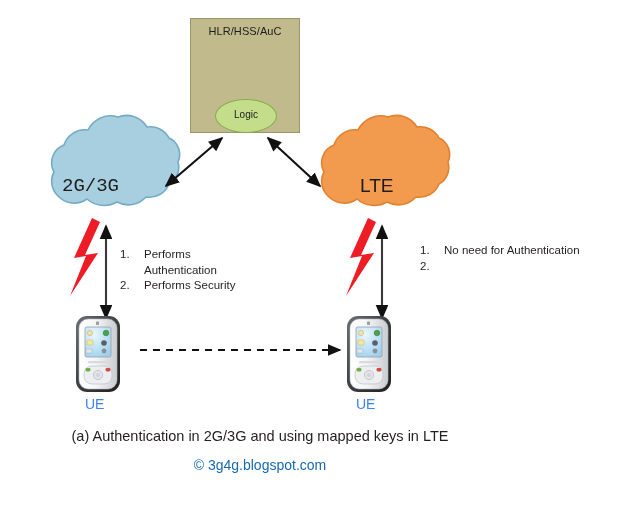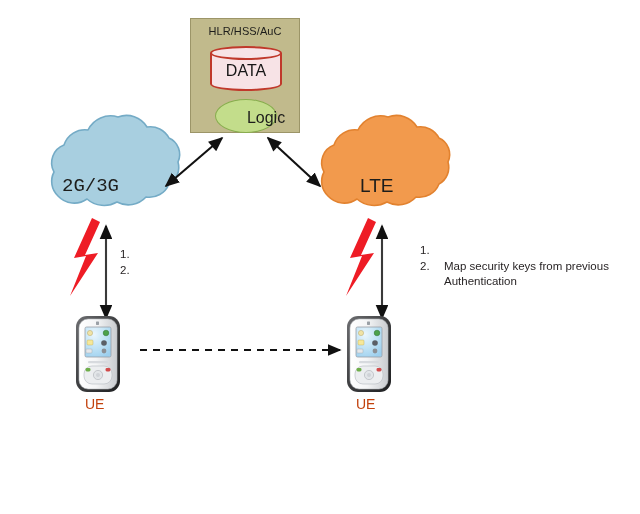--- a/index.html
+++ b/index.html
@@ -102,23 +102,22 @@
     border: 1.5px solid #88ad4e;
     border-radius: 50%;
     box-sizing: border-box;
   }
   .logic-label {
     position: absolute;
     left: 0;
     top: 9px;
     width: 100%;
     text-align: center;
-    font-size: 16px;
+    font-size: 10px;
     color: #1d1d1b;
-    margin-left: 20px;
   }
 
   
   .cloud-label {
     position: absolute;
     font-size: 19px;
     color: #1d1d1b;
     white-space: nowrap;
   }
   #label-2g3g { left: 62px; top: 175px; font-family: Liberation Mono, monospace; }
@@ -140,21 +139,21 @@
   .step-num {
     width: 24px;
     flex: none;
   }
   .step-text { flex: 1; }
 
   
   .ue-label {
     position: absolute;
     font-size: 14px;
-    color: #c2410c;
+    color: #3b82f6;
   }
   #ue-label-left  { left: 85px; top: 396px; }
   #ue-label-right { left: 356px; top: 396px; }
 
   
   .caption {
     position: absolute;
     left: 0;
     width: 520px;
     text-align: center;
@@ -275,49 +274,48 @@
       <rect x="355" y="366" width="28" height="18" rx="8" fill="#eceef0" stroke="#bcc0c5" stroke-width="0.7"></rect>
       <circle cx="369" cy="375" r="4.6" fill="#e2e5e8" stroke="#b4b8bd" stroke-width="0.7"></circle>
       <circle cx="369" cy="375" r="2" fill="#cfd3d7"></circle>
       <rect x="356.5" y="368" width="5" height="3.4" rx="1.4" fill="#6fae4a"></rect>
       <rect x="376.5" y="368" width="5" height="3.4" rx="1.4" fill="#d14b4b"></rect>
     </g>
   </svg>
 
   <div class="core-box">
     <div class="core-title">HLR/HSS/AuC</div>
-    <div class="db-cyl">
-      <div class="db-body"></div>
-      <div class="db-top"></div>
-      <div class="db-label">DATA</div>
-    </div>
     <div class="logic-ellipse">
       <div class="logic-label">Logic</div>
     </div>
   </div>
 
   <div id="label-2g3g" class="cloud-label">2G/3G</div>
   <div id="label-lte" class="cloud-label">LTE</div>
 
   <div id="steps-left" class="steps">
     <div class="step-row">
       <span class="step-num">1.</span>
+      <span class="step-text">Performs Authentication</span>
     </div>
     <div class="step-row">
       <span class="step-num">2.</span>
+      <span class="step-text">Performs Security</span>
     </div>
   </div>
 
   <div id="steps-right" class="steps">
     <div class="step-row">
       <span class="step-num">1.</span>
+      <span class="step-text">No need for Authentication</span>
     </div>
     <div class="step-row">
       <span class="step-num">2.</span>
-      <span class="step-text">Map security keys from previous Authentication</span>
     </div>
   </div>
 
   <div id="ue-label-left" class="ue-label">UE</div>
   <div id="ue-label-right" class="ue-label">UE</div>
 
+  <div id="caption-main" class="caption">(a) Authentication in 2G/3G and using mapped keys in LTE</div>
+  <div id="caption-credit" class="caption">© 3g4g.blogspot.com</div>
 
 </div>
 
 </body></html>

